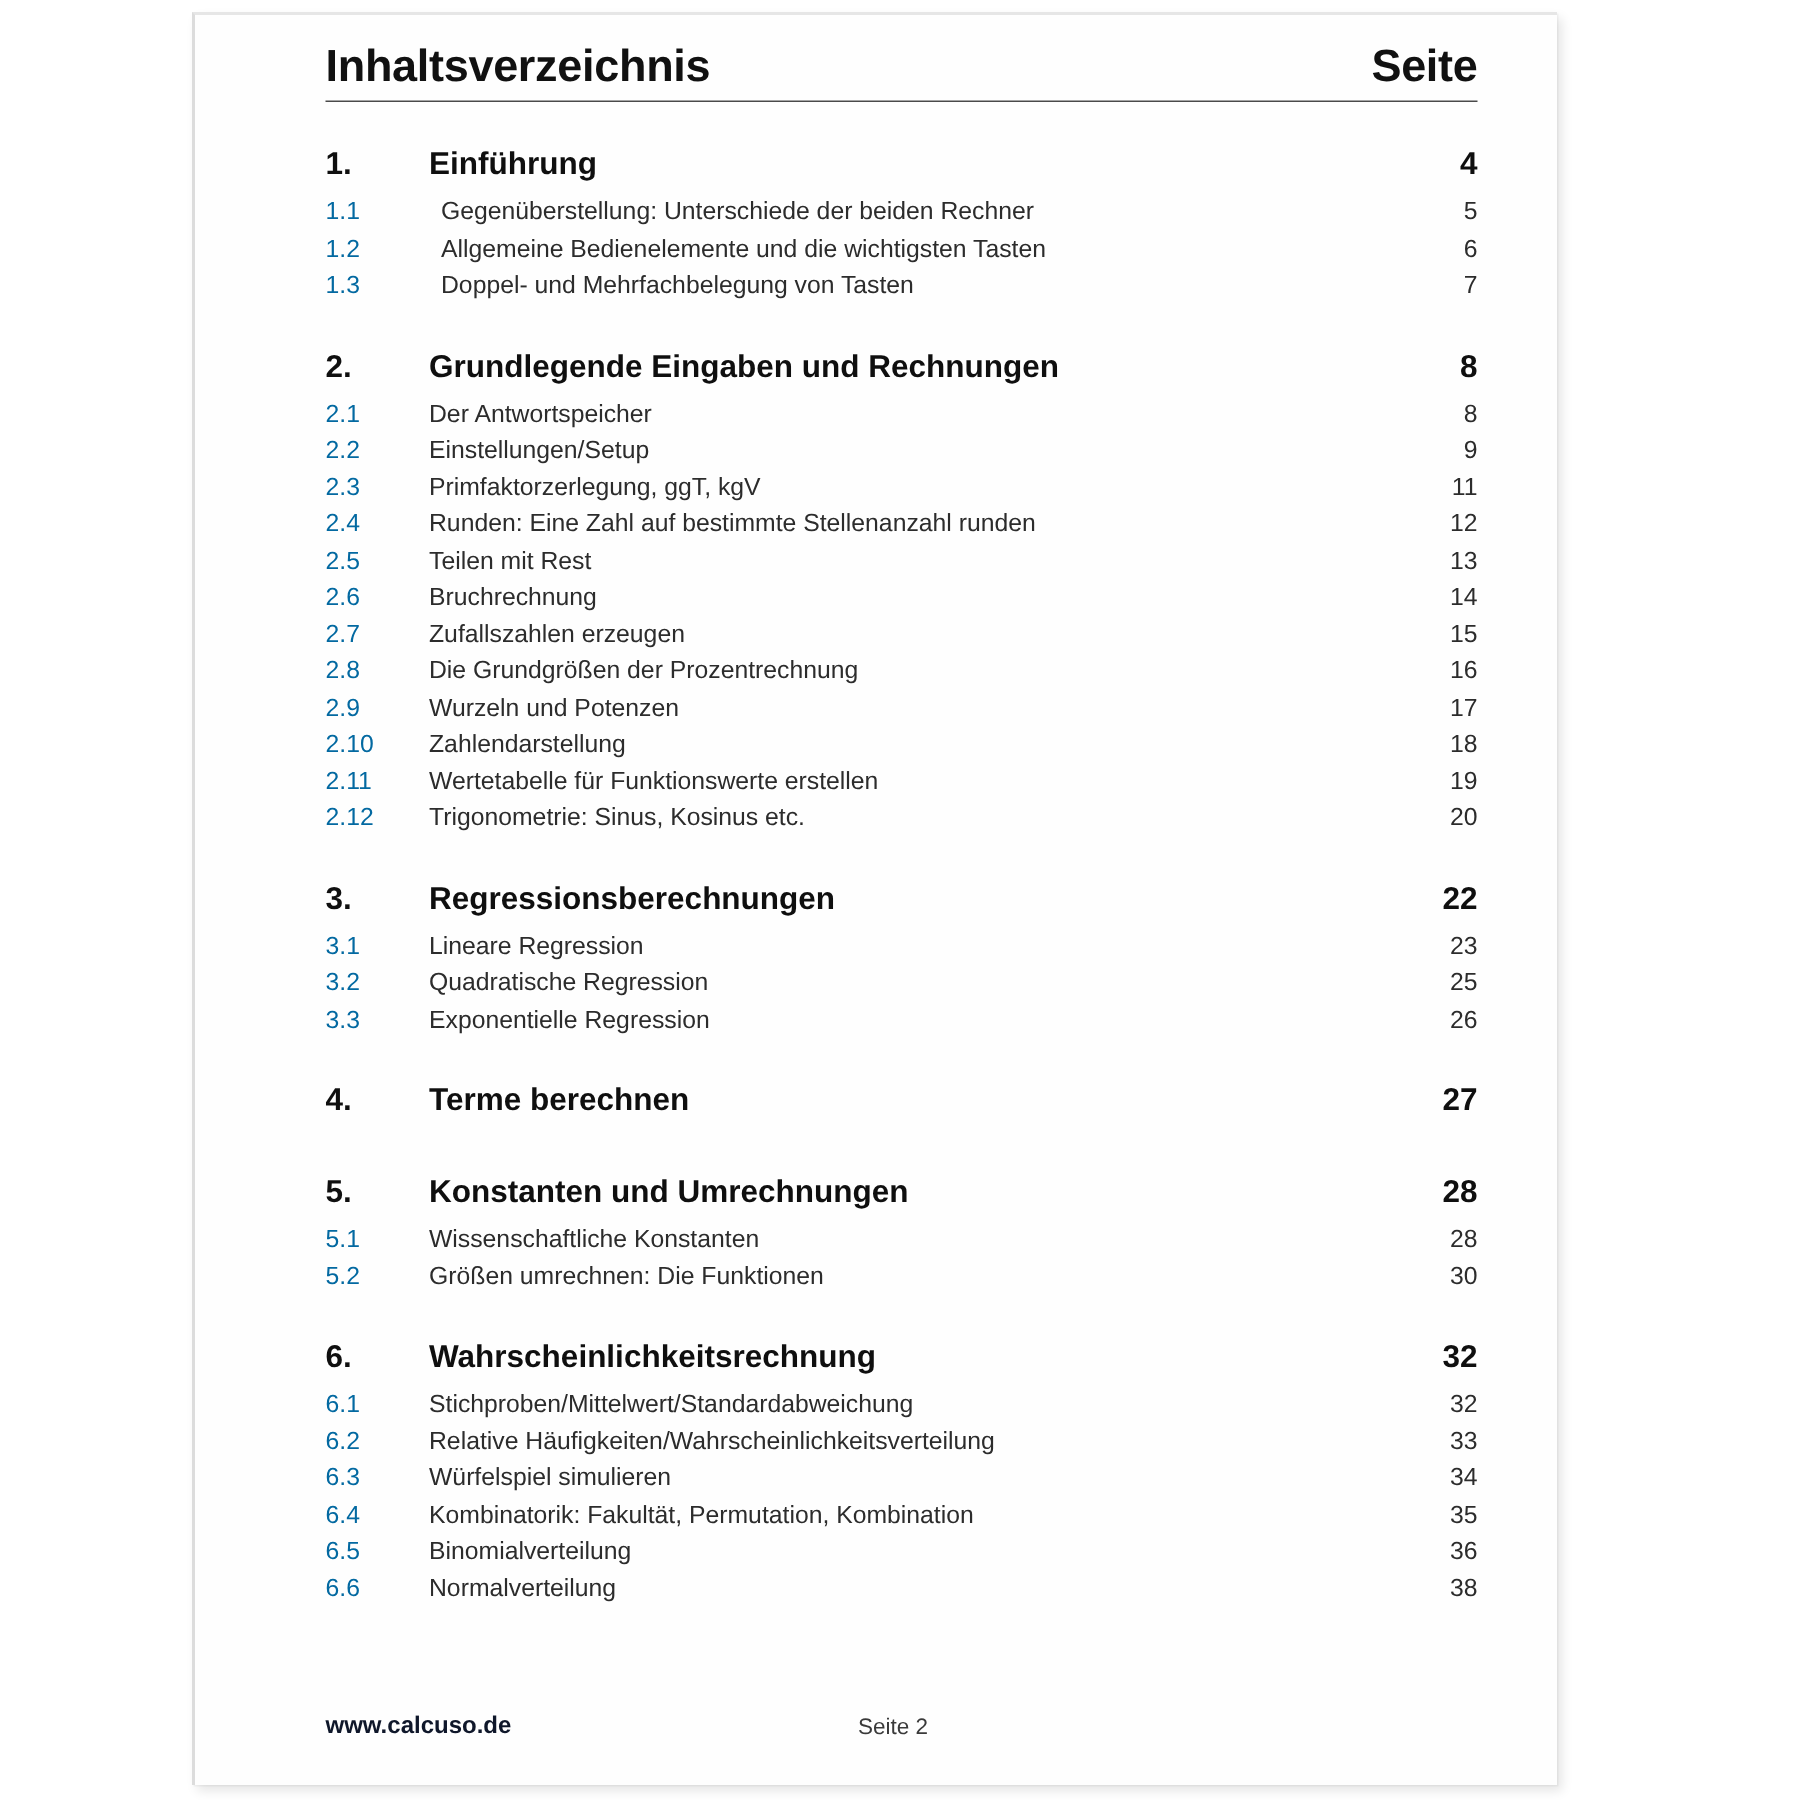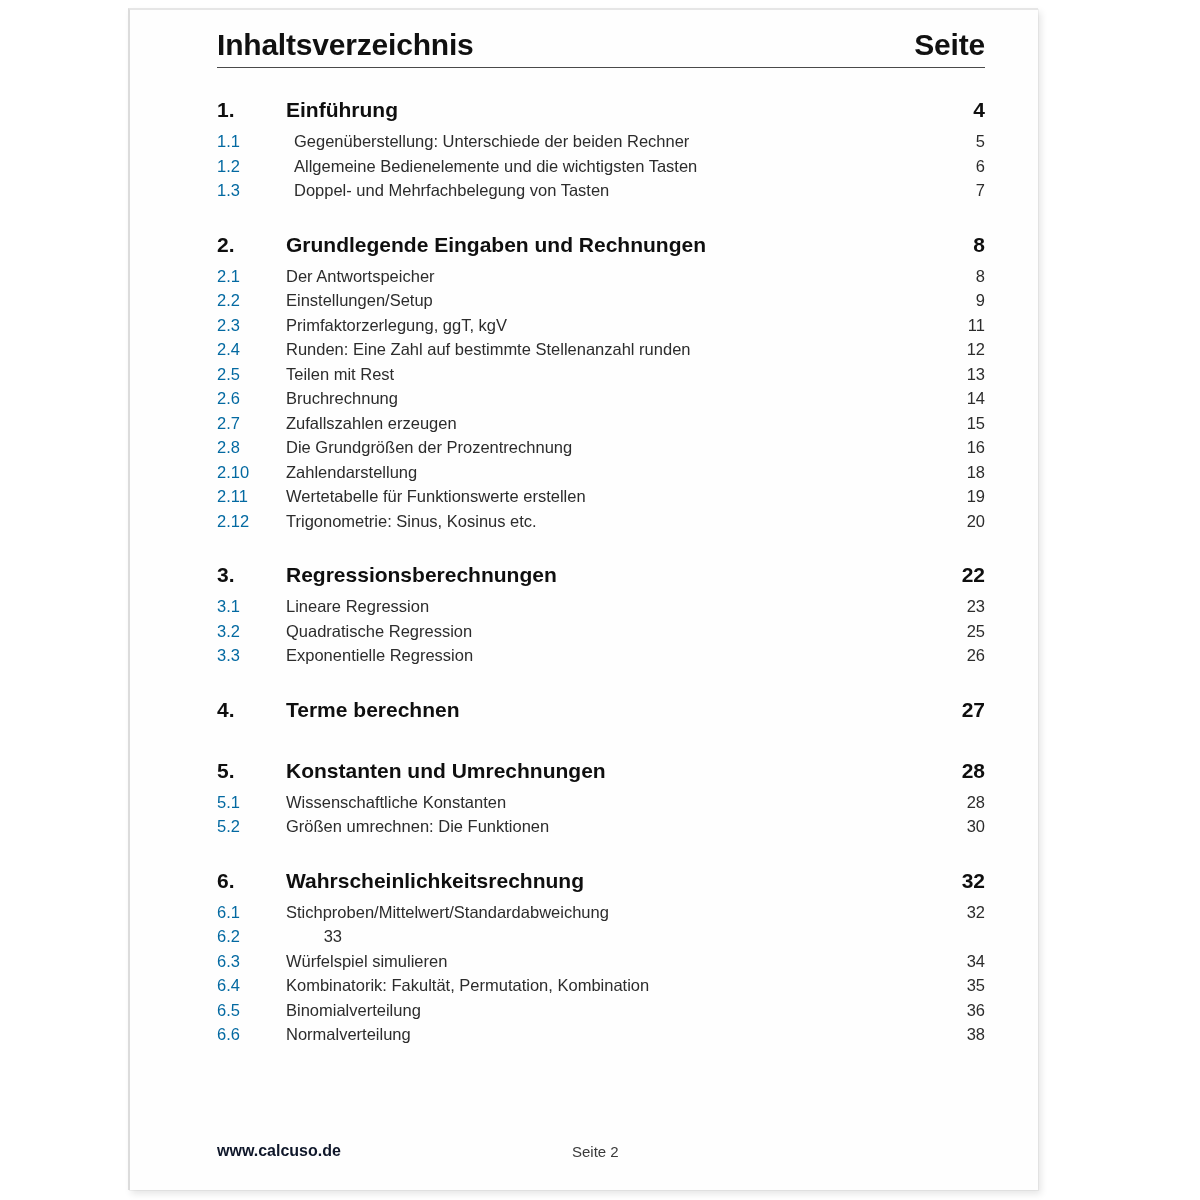--- a/index.html
+++ b/index.html
@@ -237,20 +237,25 @@
             <span class="toc-num">2.7</span>
             <span class="toc-title">Zufallszahlen erzeugen</span>
             <span class="toc-page">15</span>
           </div>
           <div class="toc-row level2">
             <span class="toc-num">2.8</span>
             <span class="toc-title">Die Grundgrößen der Prozentrechnung</span>
             <span class="toc-page">16</span>
           </div>
           <div class="toc-row level2">
+            <span class="toc-num">2.9</span>
+            <span class="toc-title">Wurzeln und Potenzen</span>
+            <span class="toc-page">17</span>
+          </div>
+          <div class="toc-row level2">
             <span class="toc-num">2.10</span>
             <span class="toc-title">Zahlendarstellung</span>
             <span class="toc-page">18</span>
           </div>
           <div class="toc-row level2">
             <span class="toc-num">2.11</span>
             <span class="toc-title">Wertetabelle für Funktionswerte erstellen</span>
             <span class="toc-page">19</span>
           </div>
           <div class="toc-row level2">
@@ -311,20 +316,21 @@
             <span class="toc-title">Wahrscheinlichkeitsrechnung</span>
             <span class="toc-page">32</span>
           </div>
           <div class="toc-row level2">
             <span class="toc-num">6.1</span>
             <span class="toc-title">Stichproben/Mittelwert/Standardabweichung</span>
             <span class="toc-page">32</span>
           </div>
           <div class="toc-row level2">
             <span class="toc-num">6.2</span>
+            <span class="toc-title">Relative Häufigkeiten/Wahrscheinlichkeitsverteilung</span>
             <span class="toc-page">33</span>
           </div>
           <div class="toc-row level2">
             <span class="toc-num">6.3</span>
             <span class="toc-title">Würfelspiel simulieren</span>
             <span class="toc-page">34</span>
           </div>
           <div class="toc-row level2">
             <span class="toc-num">6.4</span>
             <span class="toc-title">Kombinatorik: Fakultät, Permutation, Kombination</span>

